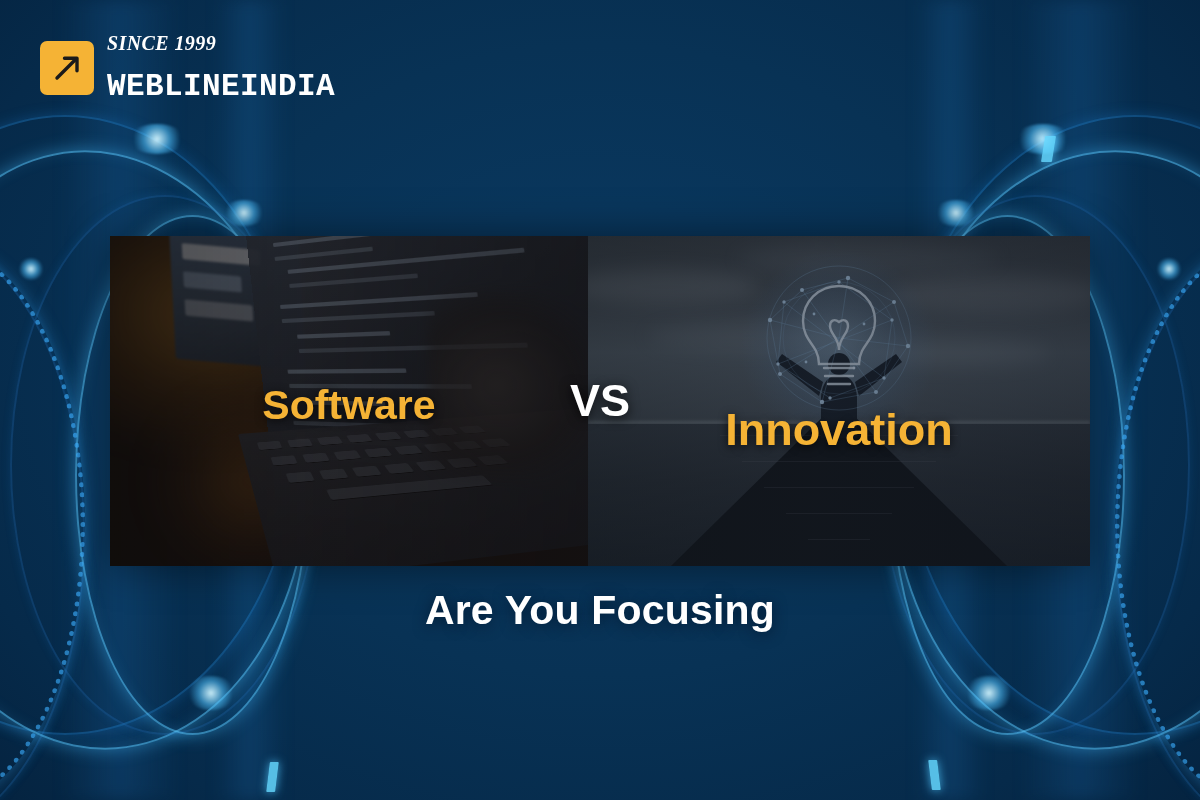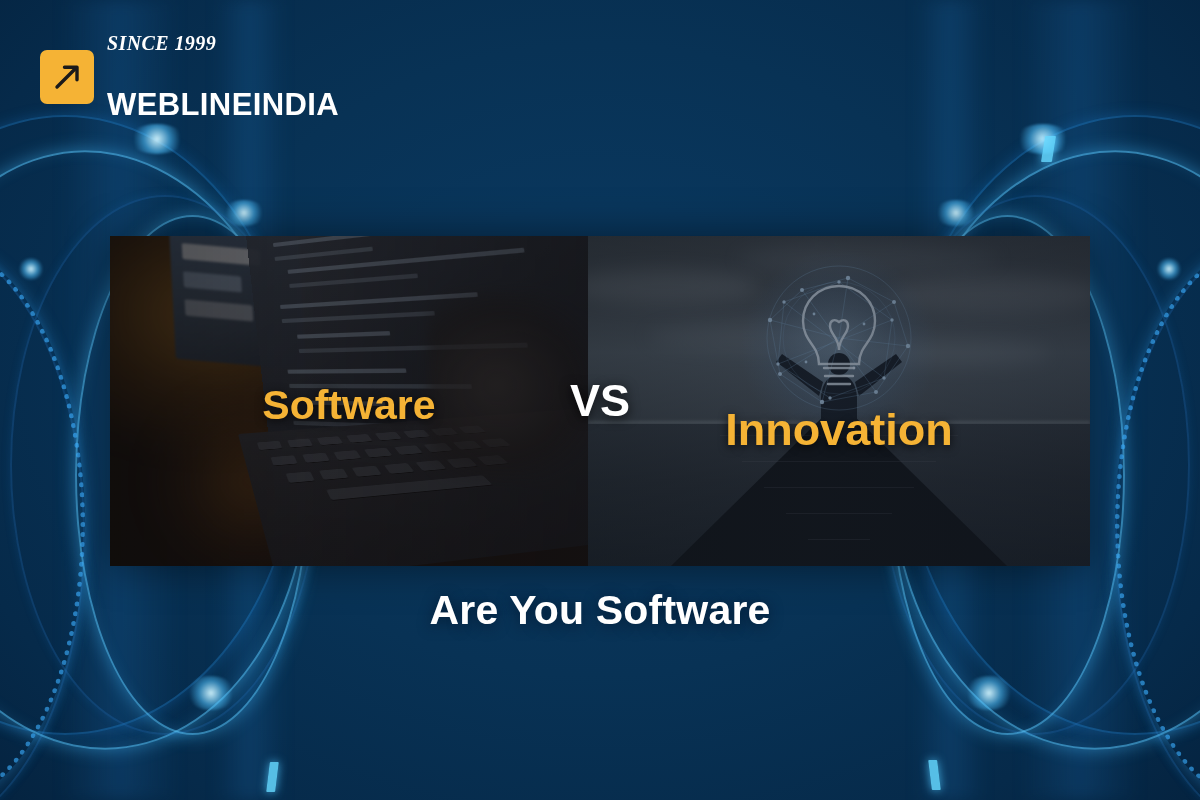--- a/index.html
+++ b/index.html
@@ -108,27 +108,26 @@
     background:#f5b335;
     display:flex; align-items:center; justify-content:center;
     flex:0 0 auto;
   }
   #logo-mark svg { display:block; }
   #logo-words { display:flex; flex-direction:column; line-height:1; }
   #since {
     font-family:"Liberation Serif", serif;
     font-style:italic; font-weight:700;
     font-size:20px; color:#ffffff;
-    letter-spacing:.4px; margin-bottom:4px;
+    letter-spacing:.4px; margin-bottom:18px;
   }
   #brand {
-    font-family:Liberation Sans, sans-serif;
+    font-family:Liberation Mono, monospace;
     font-weight:700; font-size:31px; color:#ffffff;
     letter-spacing:.4px;
-    margin-top:32px;
   }
 
   
   #panels {
     position:absolute;
     left:110px; top:236px; width:980px; height:330px;
     display:flex; z-index:30;
     overflow:hidden;
     box-shadow:0 0 40px rgba(0,0,0,0.45);
   }
@@ -475,16 +474,16 @@
       </div>
       <div class="panel-scrim right-scrim"></div>
 
       <div class="panel-label" id="label-innovation">Innovation</div>
     </div>
 
     <div id="vs">VS</div>
   </div>
 
   <div id="headline">
-    <span>Are You Software</span>
+    <span>Are You Focusing</span>
   </div>
 
 </div>
 
 </body></html>

